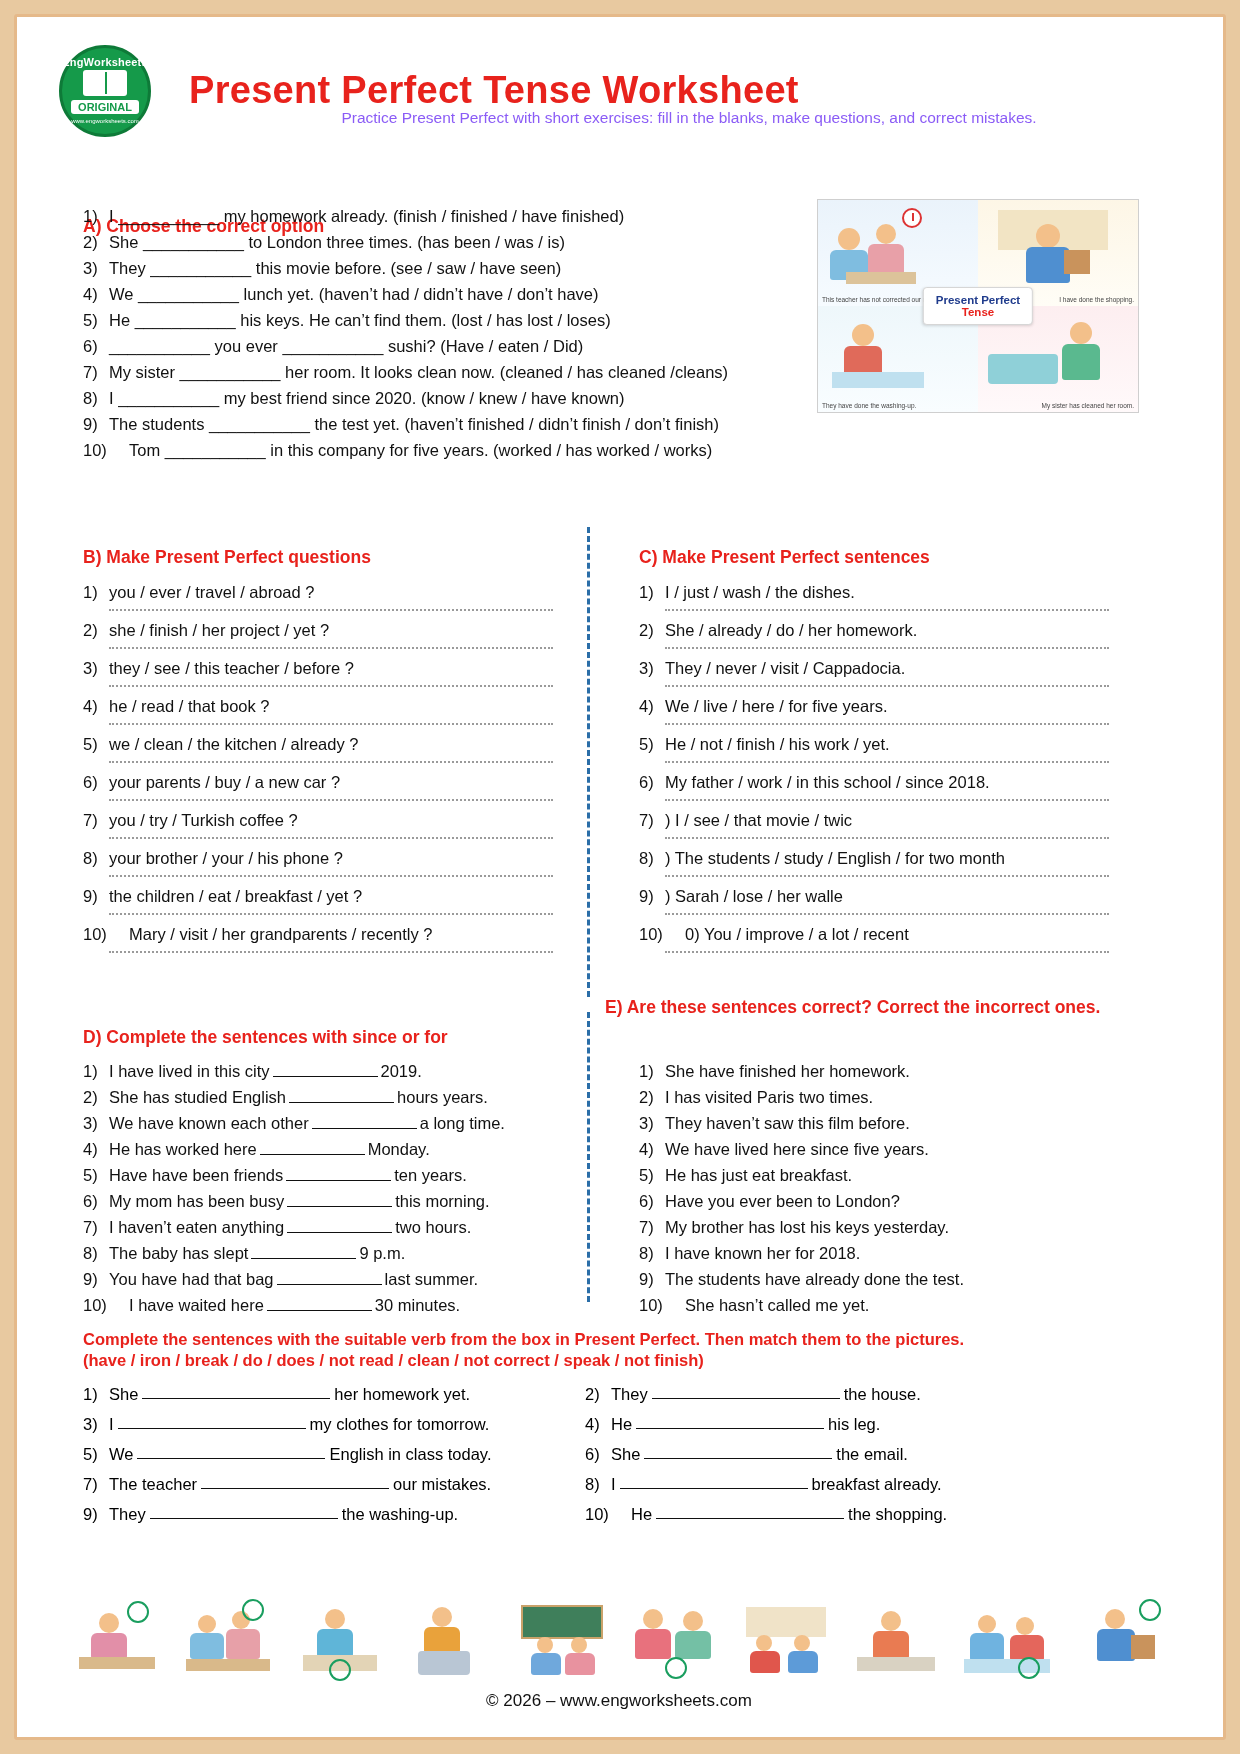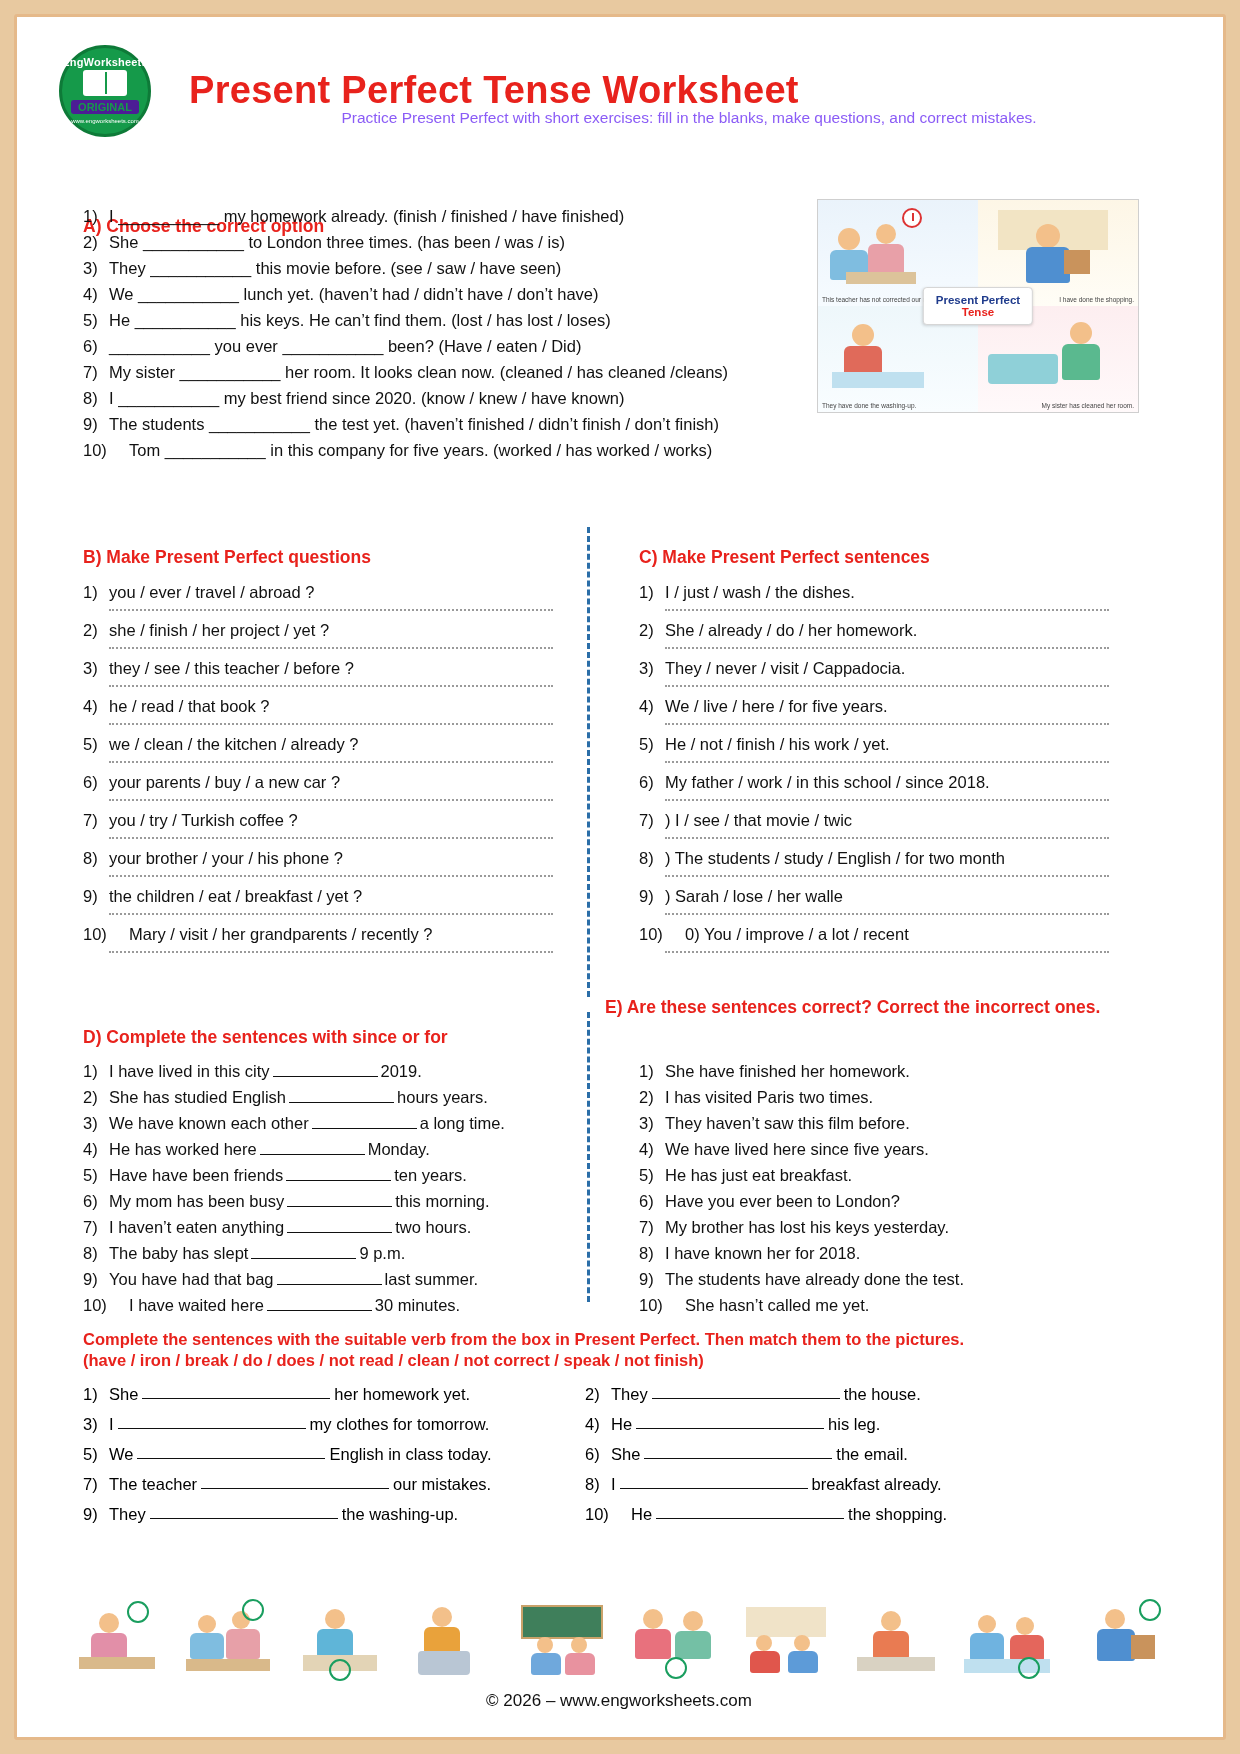--- a/index.html
+++ b/index.html
@@ -43,21 +43,21 @@
     width: 44px; height: 26px; margin: 2px auto 1px auto;
     background: #fff;
     border-radius: 3px;
     position: relative;
   }
   .logo .lg-book:after {
     content:""; position:absolute; left:50%; top:2px; width:2px; height:22px; background:#159a4a;
   }
   .logo .lg-orig {
     display:inline-block;
-    background:#4c1d95; color:#159a4a; font-size:11px; font-weight:bold;
+    background:#ffffff; color:#159a4a; font-size:11px; font-weight:bold;
     padding:1px 7px; border-radius:3px;
   }
   .logo .lg-bot { font-size:6px; margin-top:3px; }
 
   
   .title {
     position: absolute;
     left: 150px; top: 42px;
     width: 1000px;
     text-align: left;
@@ -200,21 +200,21 @@
       <div class="qrow">
           <span class="qnum">4)</span>
           <span class="qtxt">We ___________ lunch yet. (haven’t had / didn’t have / don’t have)</span>
         </div>
       <div class="qrow">
           <span class="qnum">5)</span>
           <span class="qtxt">He ___________ his keys. He can’t find them. (lost / has lost / loses)</span>
         </div>
       <div class="qrow">
           <span class="qnum">6)</span>
-          <span class="qtxt">___________ you ever ___________ been? (Have / eaten / Did)</span>
+          <span class="qtxt">___________ you ever ___________ sushi? (Have / eaten / Did)</span>
         </div>
       <div class="qrow">
           <span class="qnum">7)</span>
           <span class="qtxt">My sister ___________ her room. It looks clean now. (cleaned / has cleaned /cleans)</span>
         </div>
       <div class="qrow">
           <span class="qnum">8)</span>
           <span class="qtxt">I ___________ my best friend since 2020. (know / knew / have known)</span>
         </div>
       <div class="qrow">

